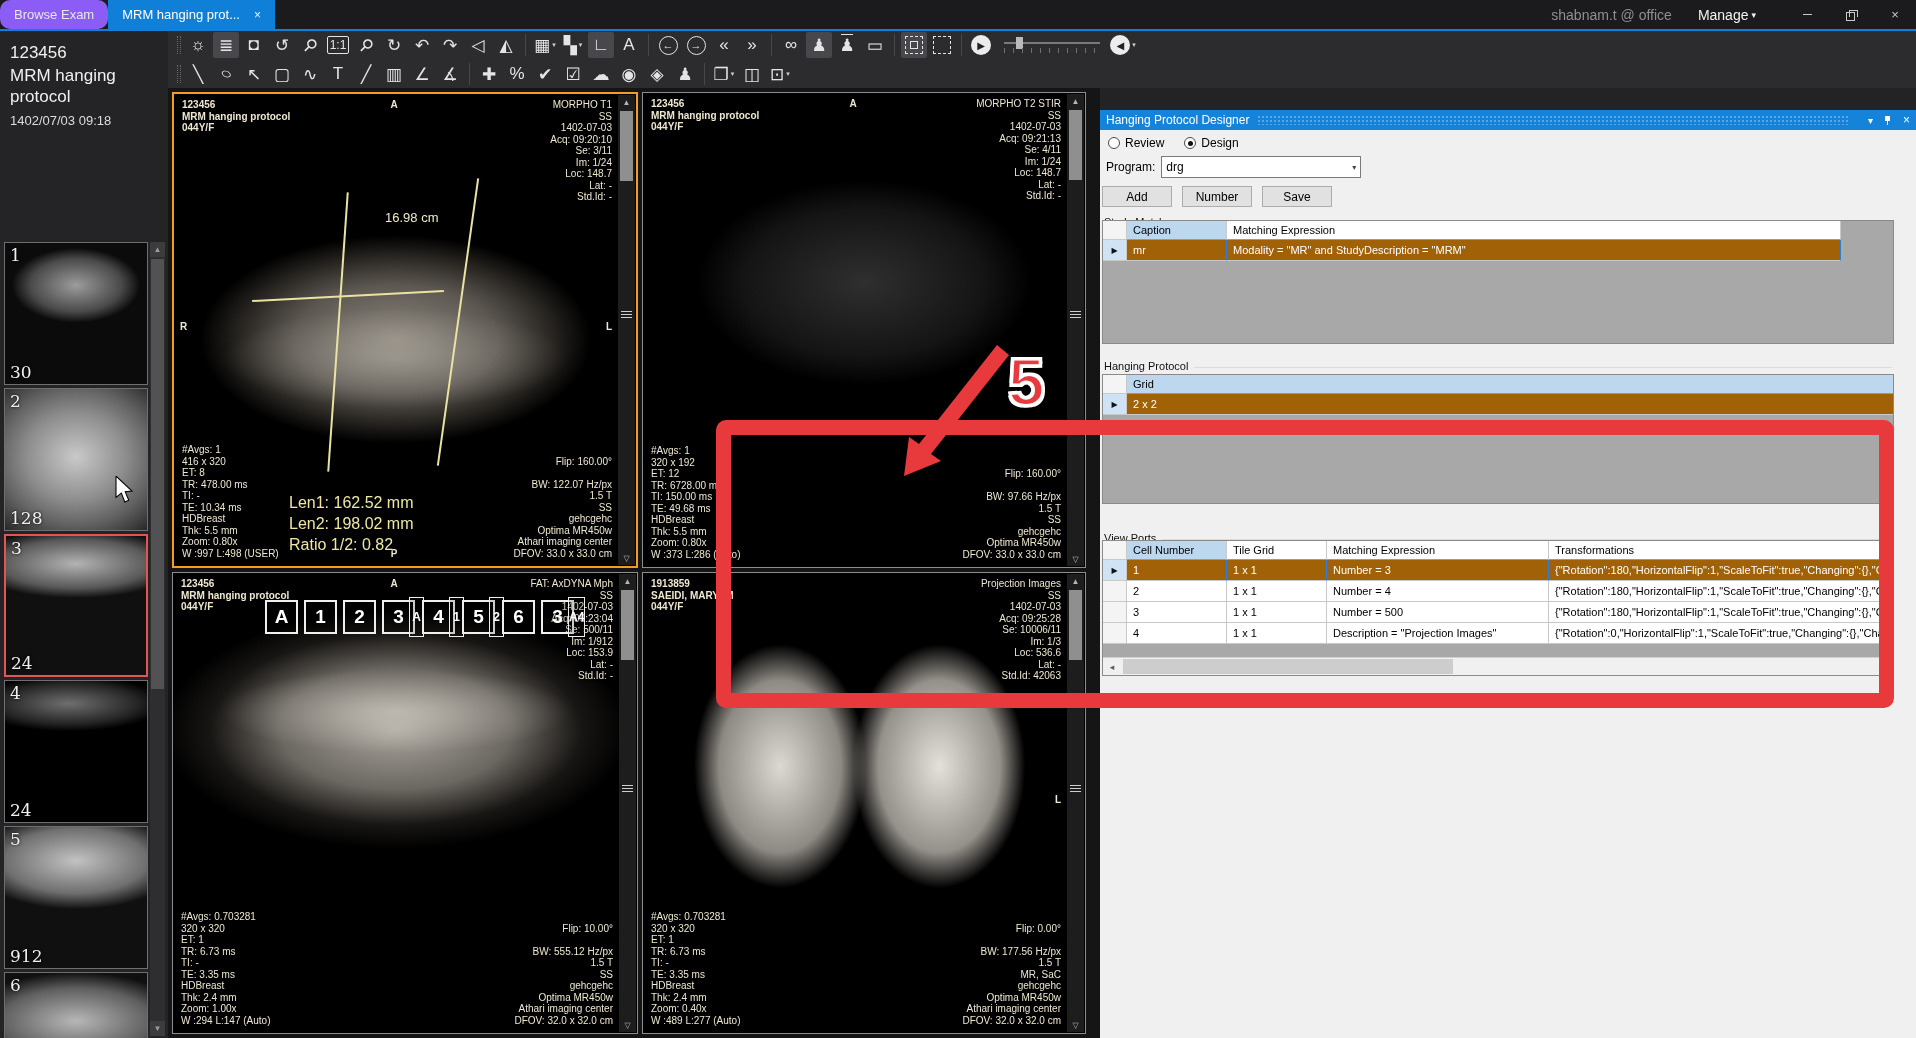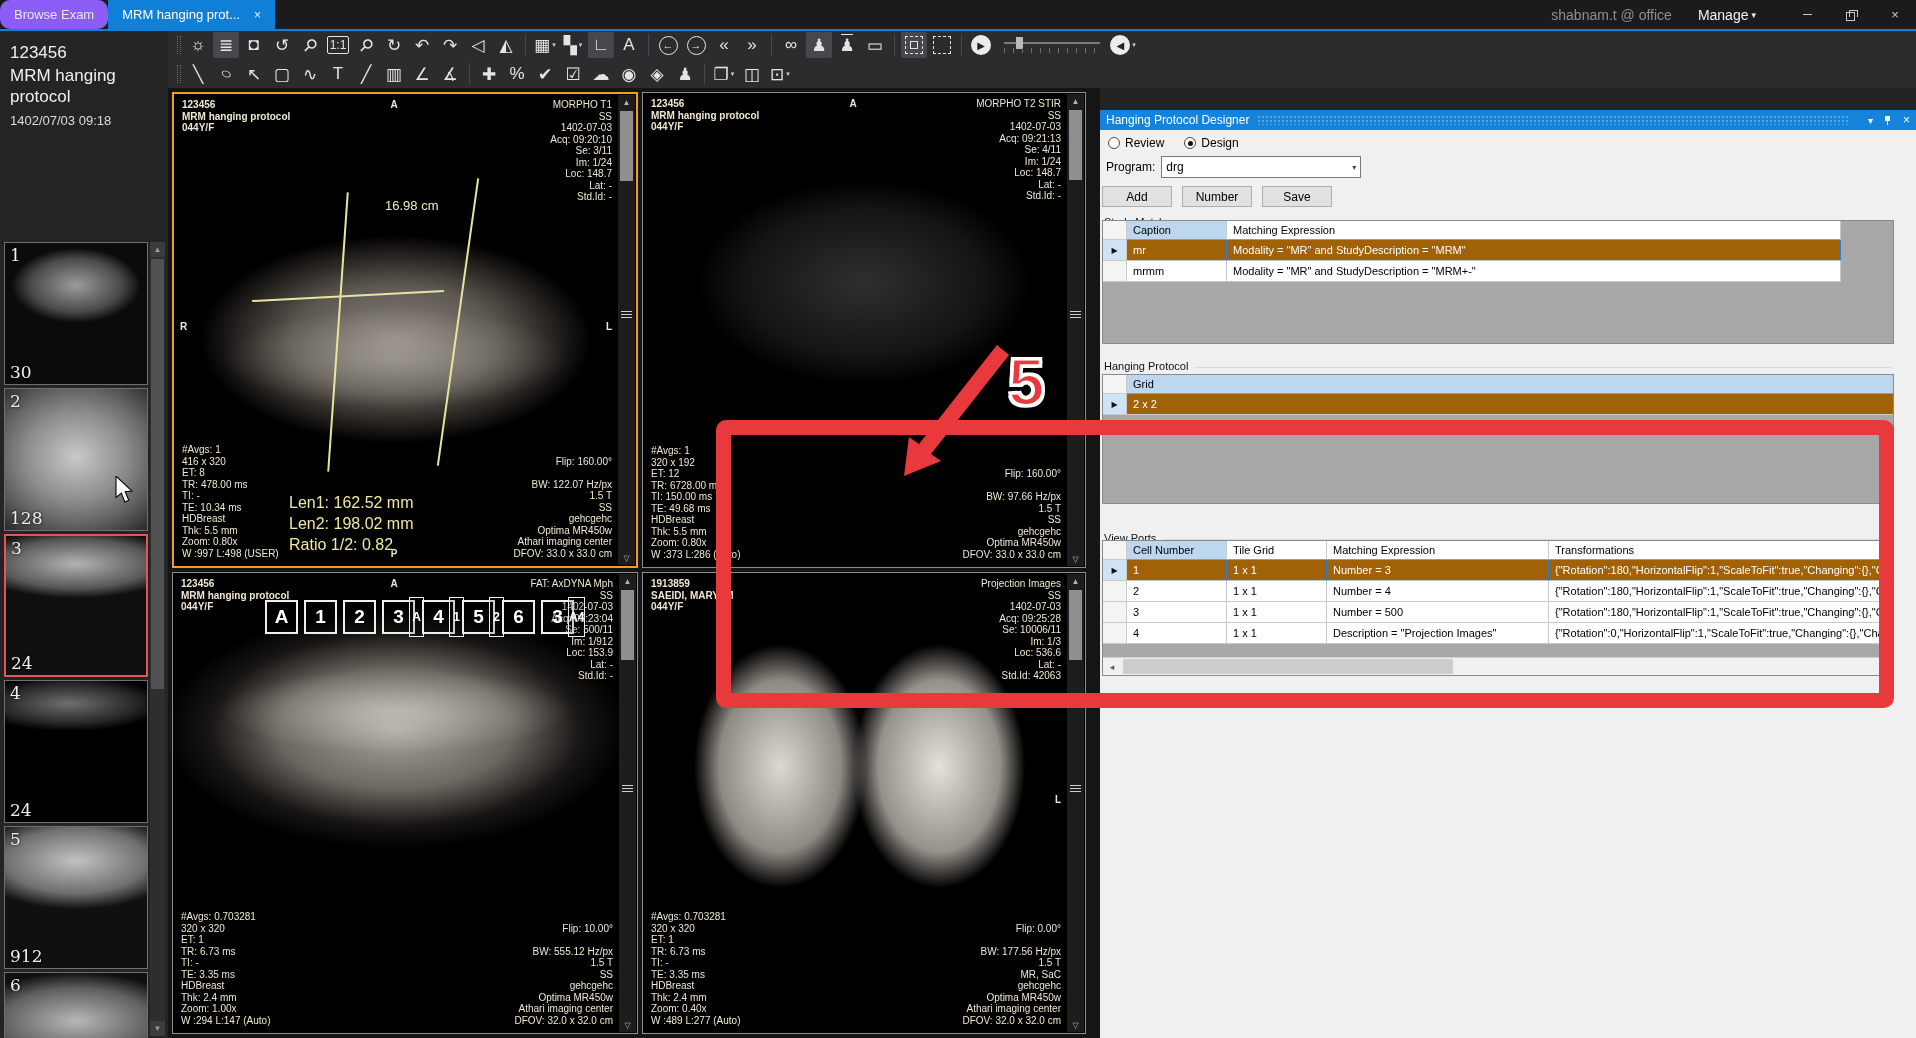--- a/index.html
+++ b/index.html
@@ -437,21 +437,21 @@
 gehcgehc
 Optima MR450w
 Athari imaging center
 DFOV: 33.0 x 33.0 cm</div>
         <div class="ovl bc">P</div>
         <div class="ovl ml">R</div>
         <div class="ovl mr">L</div>
         <div class="mline" style="left: 163px; top: 98px; width: 2px; height: 280px; transform: rotate(4deg);"></div>
         <div class="mline" style="left: 283px; top: 83px; width: 2px; height: 290px; transform: rotate(8deg);"></div>
         <div class="mline" style="left: 78px; top: 201px; width: 192px; height: 2px; transform: rotate(-3deg);"></div>
-        <div class="mlabel" style="left: 211px; top: 104px;">16.98 cm</div>
+        <div class="mlabel" style="left: 211px; top: 116px;">16.98 cm</div>
         <div class="lenblock" style="left: 115px; top: 398px; white-space: pre;">Len1: 162.52 mm
 Len2: 198.02 mm
 Ratio 1/2: 0.82</div>
         <div class="vsb">
           <span class="a" style="top: 0px;">▲</span>
           <span class="th"></span>
           <span class="gr"></span>
           <span class="a" style="bottom: 0px;">▽</span>
         </div>
       </div>
@@ -635,25 +635,20 @@
         <div class="ghead">
           <span class="selcell"></span>
           <span class="gcell hblue" style="width: 100px;">Caption</span>
           <span class="gcell" style="width: 614px;">Matching Expression</span>
         </div>
         <div class="grow sel">
           <span class="selcell">▶</span>
           <span class="gcell" style="width: 100px;">mr</span>
           <span class="gcell" style="width: 614px;">Modality = "MR" and StudyDescription = "MRM"</span>
         </div>
-        <div class="grow">
-          <span class="selcell"></span>
-          <span class="gcell" style="width: 100px;">mrmm</span>
-          <span class="gcell" style="width: 614px;">Modality = "MR" and StudyDescription = "MRM+-"</span>
-        </div>
       </div>
 
     <div class="grp" style="top:272px">
       <span class="gl">Hanging Protocol</span>
         <span class="gline"></span>
     </div>
     <div class="gridwrap" id="hpgrid" style="top:286px;height:130px">
         <div class="ghead">
           <span class="selcell"></span>
           <span class="gcell hblue" style="width: 871px;">Grid</span>

